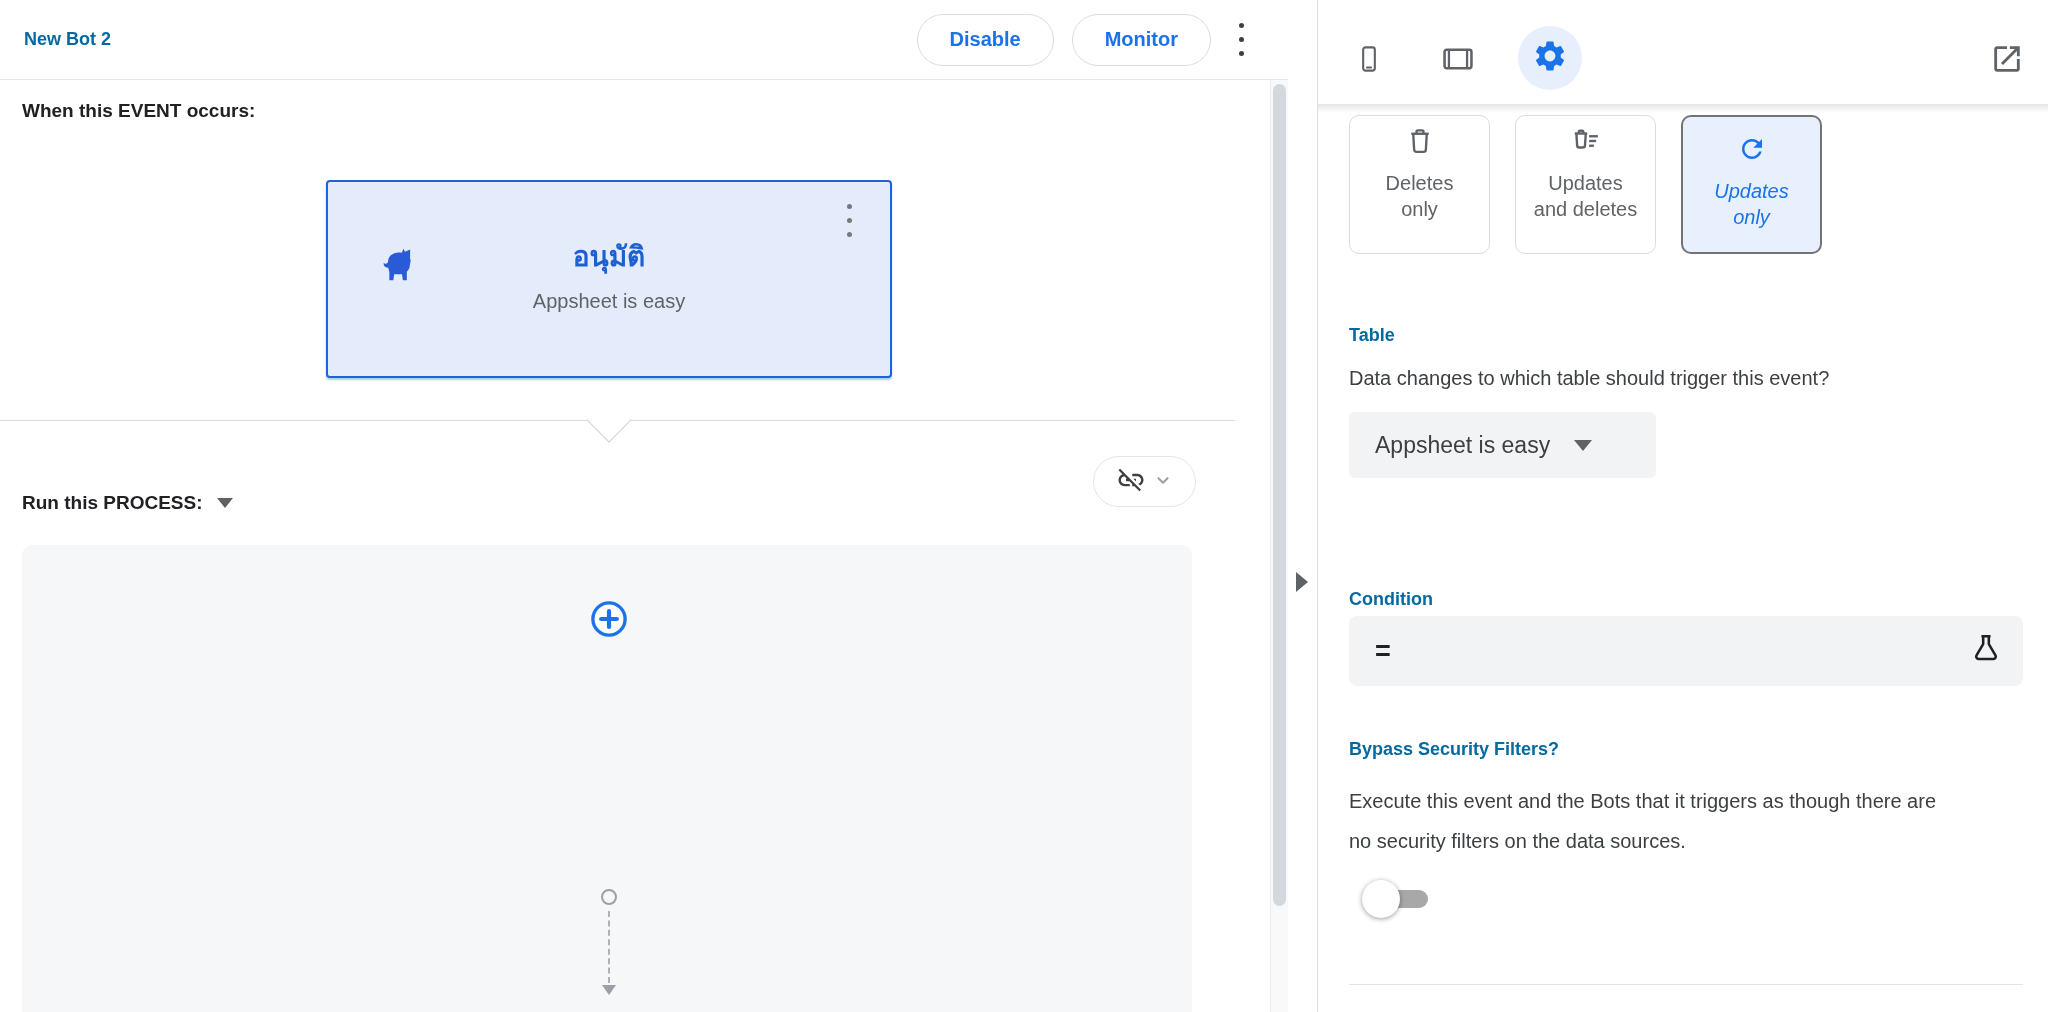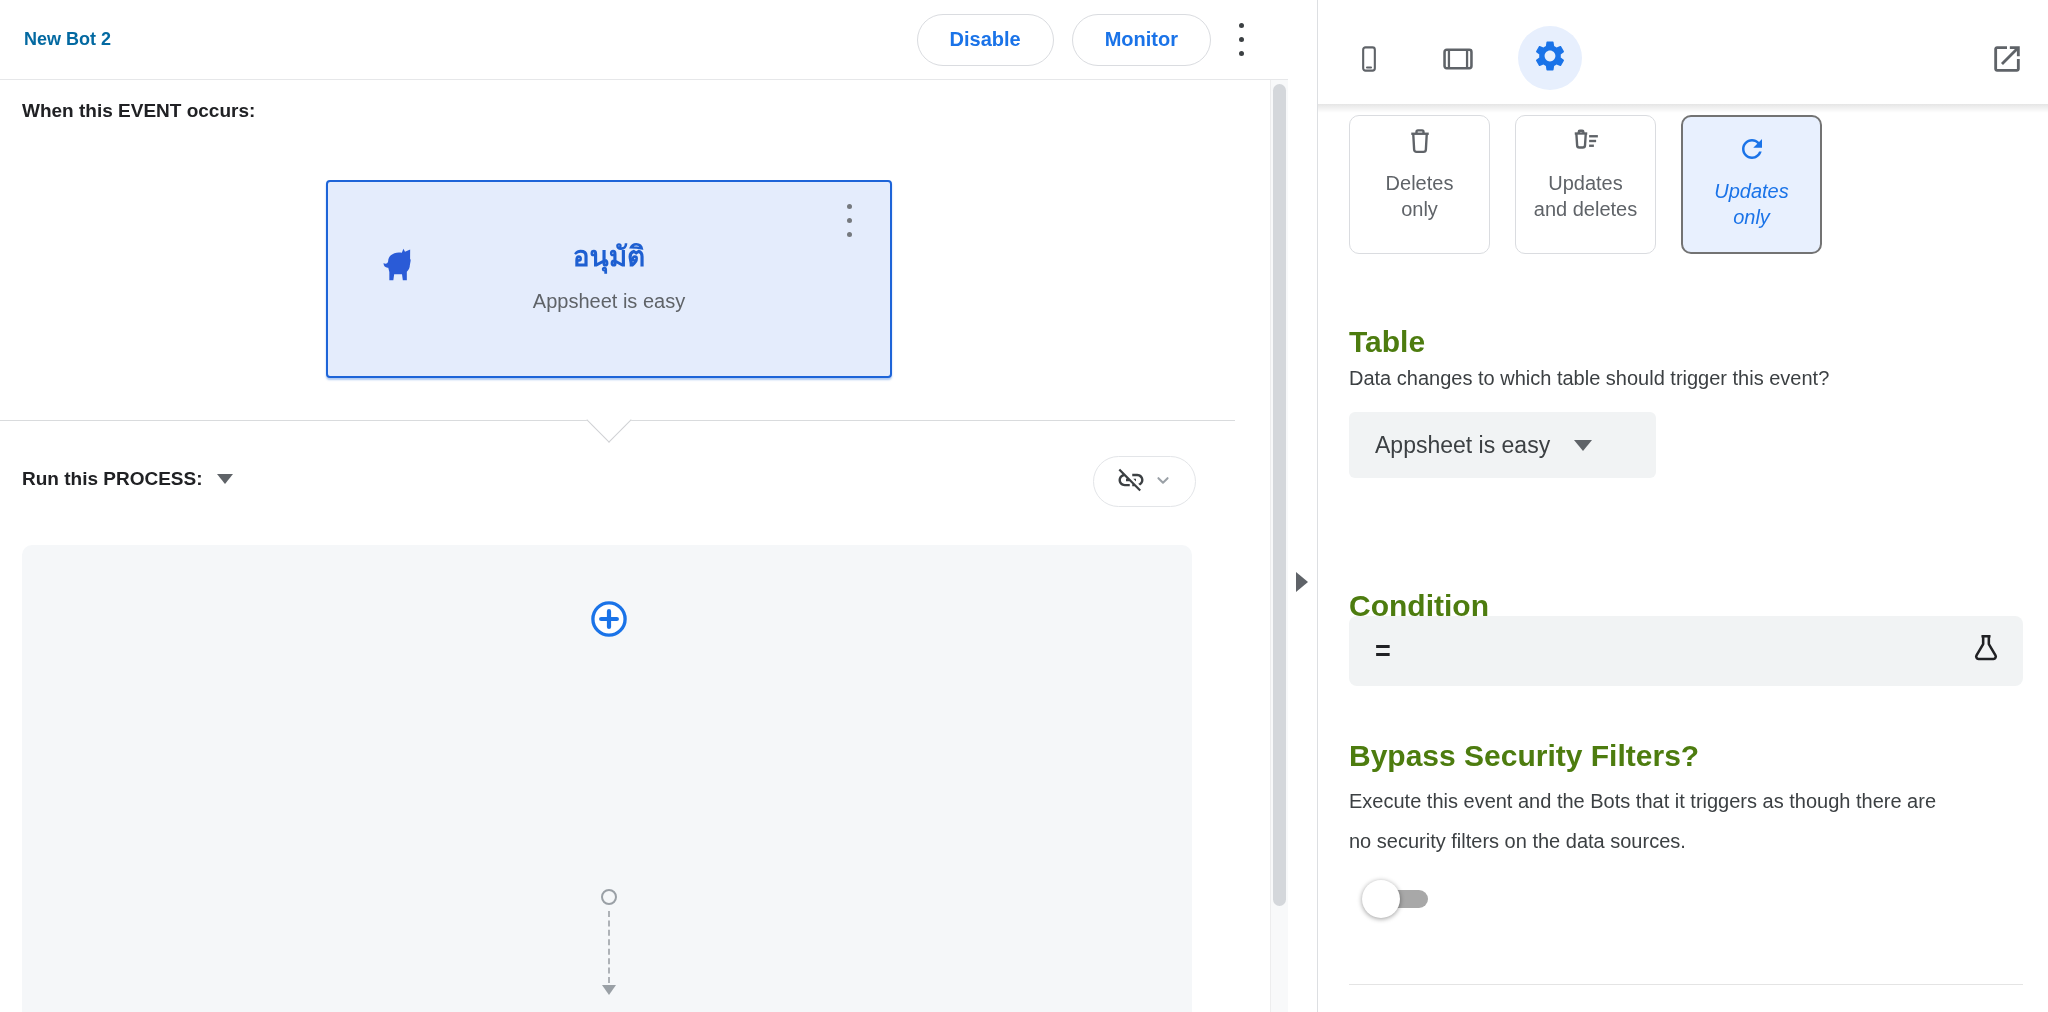--- a/index.html
+++ b/index.html
@@ -55,21 +55,21 @@
   .right-panel { position:absolute; left:1317px; top:0; width:731px; height:1012px; background:#fff; border-left:1px solid #dddfe2; }
   .rp-toolbar-shadow { position:absolute; left:0; top:104px; width:100%; height:9px; background:linear-gradient(rgba(0,0,0,.10), rgba(0,0,0,0)); }
   .tool-icon { position:absolute; cursor:pointer; }
   .gear-bubble { position:absolute; left:200px; top:26px; width:64px; height:64px; border-radius:50%; background:#e7effd; display:flex; align-items:center; justify-content:center; cursor:pointer; }
 
   .trigger-row { position:absolute; left:31px; top:115px; display:flex; gap:25px; }
   .opt-card { width:141px; height:139px; border:1px solid #dadce0; border-radius:10px; background:#fff; display:flex; flex-direction:column; align-items:center; padding-top:10px; cursor:pointer; color:#5f6368; }
   .opt-card.selected { border:2px solid #737373; background:#e8f0fe; color:#1a73e8; padding-top:17px;font-style:italic; }
   .opt-label { margin-top:10px; width:105px; text-align:center; font-size:20px; line-height:26px; }
 
-  .rp-heading { position:absolute; left:31px; font-size:30px; font-weight:700; color:#4d7c0f; }
+  .rp-heading { position:absolute; left:31px; font-size:18px; font-weight:700; color:#0369a1; }
   .rp-desc { position:absolute; left:31px; font-size:20px; color:#3c4043; }
 
   .table-select { position:absolute; left:31px; top:412px; width:307px; height:66px; background:#f1f3f4; border-radius:6px; display:flex; align-items:center; padding:0 22px 0 26px; cursor:pointer; }
   .table-select span { font-size:23px; color:#3c4043; }
   .select-caret { width:0; height:0; border-left:9px solid transparent; border-right:9px solid transparent; border-top:11px solid #5f6368; margin-left:24px; }
 
   .expr-box { position:absolute; left:31px; top:616px; width:674px; height:70px; background:#f1f3f4; border-radius:8px; display:flex; align-items:center; justify-content:space-between; padding:0 20px 0 26px; cursor:text; }
   .expr-eq { font-size:27px; font-weight:700; color:#202124; }
 
   .bypass-desc { top:781px; width:600px; line-height:40px; }
@@ -115,21 +115,21 @@
           <path fill="#2a5bd7" d="M41 3l-6.2 2.8-1.9-3.8-1.9 4.9c-4.8-1.1-10 .1-13.2 3-2.1 1.9-3.2 4.3-3.2 6.9 0 1.9-1.5 3.3-3.3 3.3-.8 0-1.6-.3-2.1-.8-.5 2.9 1.7 5.5 4.6 5.5h.9l1.3 5.2v10h4.8l1-7.2h9.4l1 7.2h4.8V29.6c2.3-1.9 3.6-4.6 3.6-7.6l.9-5.1c.2-1 0-2-.6-2.8L41 3z"></path>
         </svg>
       </div>
       <div class="event-title">อนุมัติ</div>
       <div class="event-sub">Appsheet is easy</div>
     </div>
 
     <div class="event-divider"></div>
     <div class="notch"></div>
 
-    <div class="section-label" style="left:22px; top:468px;">
+    <div class="section-label" style="left:22px; top:492px;">
       <span>Run this PROCESS:</span>
       <span class="caret-down"></span>
     </div>
 
     <div class="link-pill">
       <span>
         <svg width="30" height="30" viewBox="0 0 24 24">
             <path fill="#3c4043" d="M17 7h-4v1.9h4c1.71 0 3.1 1.39 3.1 3.1 0 1.43-.98 2.63-2.31 2.98l1.46 1.46C20.88 15.61 22 13.95 22 12c0-2.76-2.24-5-5-5zm-1 4h-2.19l2 2H16zM2 4.27l3.11 3.11C3.29 8.12 2 9.91 2 12c0 2.76 2.24 5 5 5h4v-1.9H7c-1.71 0-3.1-1.39-3.1-3.1 0-1.59 1.21-2.9 2.76-3.08L8.73 11H8v2h2.73L13 15.27V17h1.73l4.01 4L20 19.74 3.27 3 2 4.27z"></path>
           </svg>
       </span>

